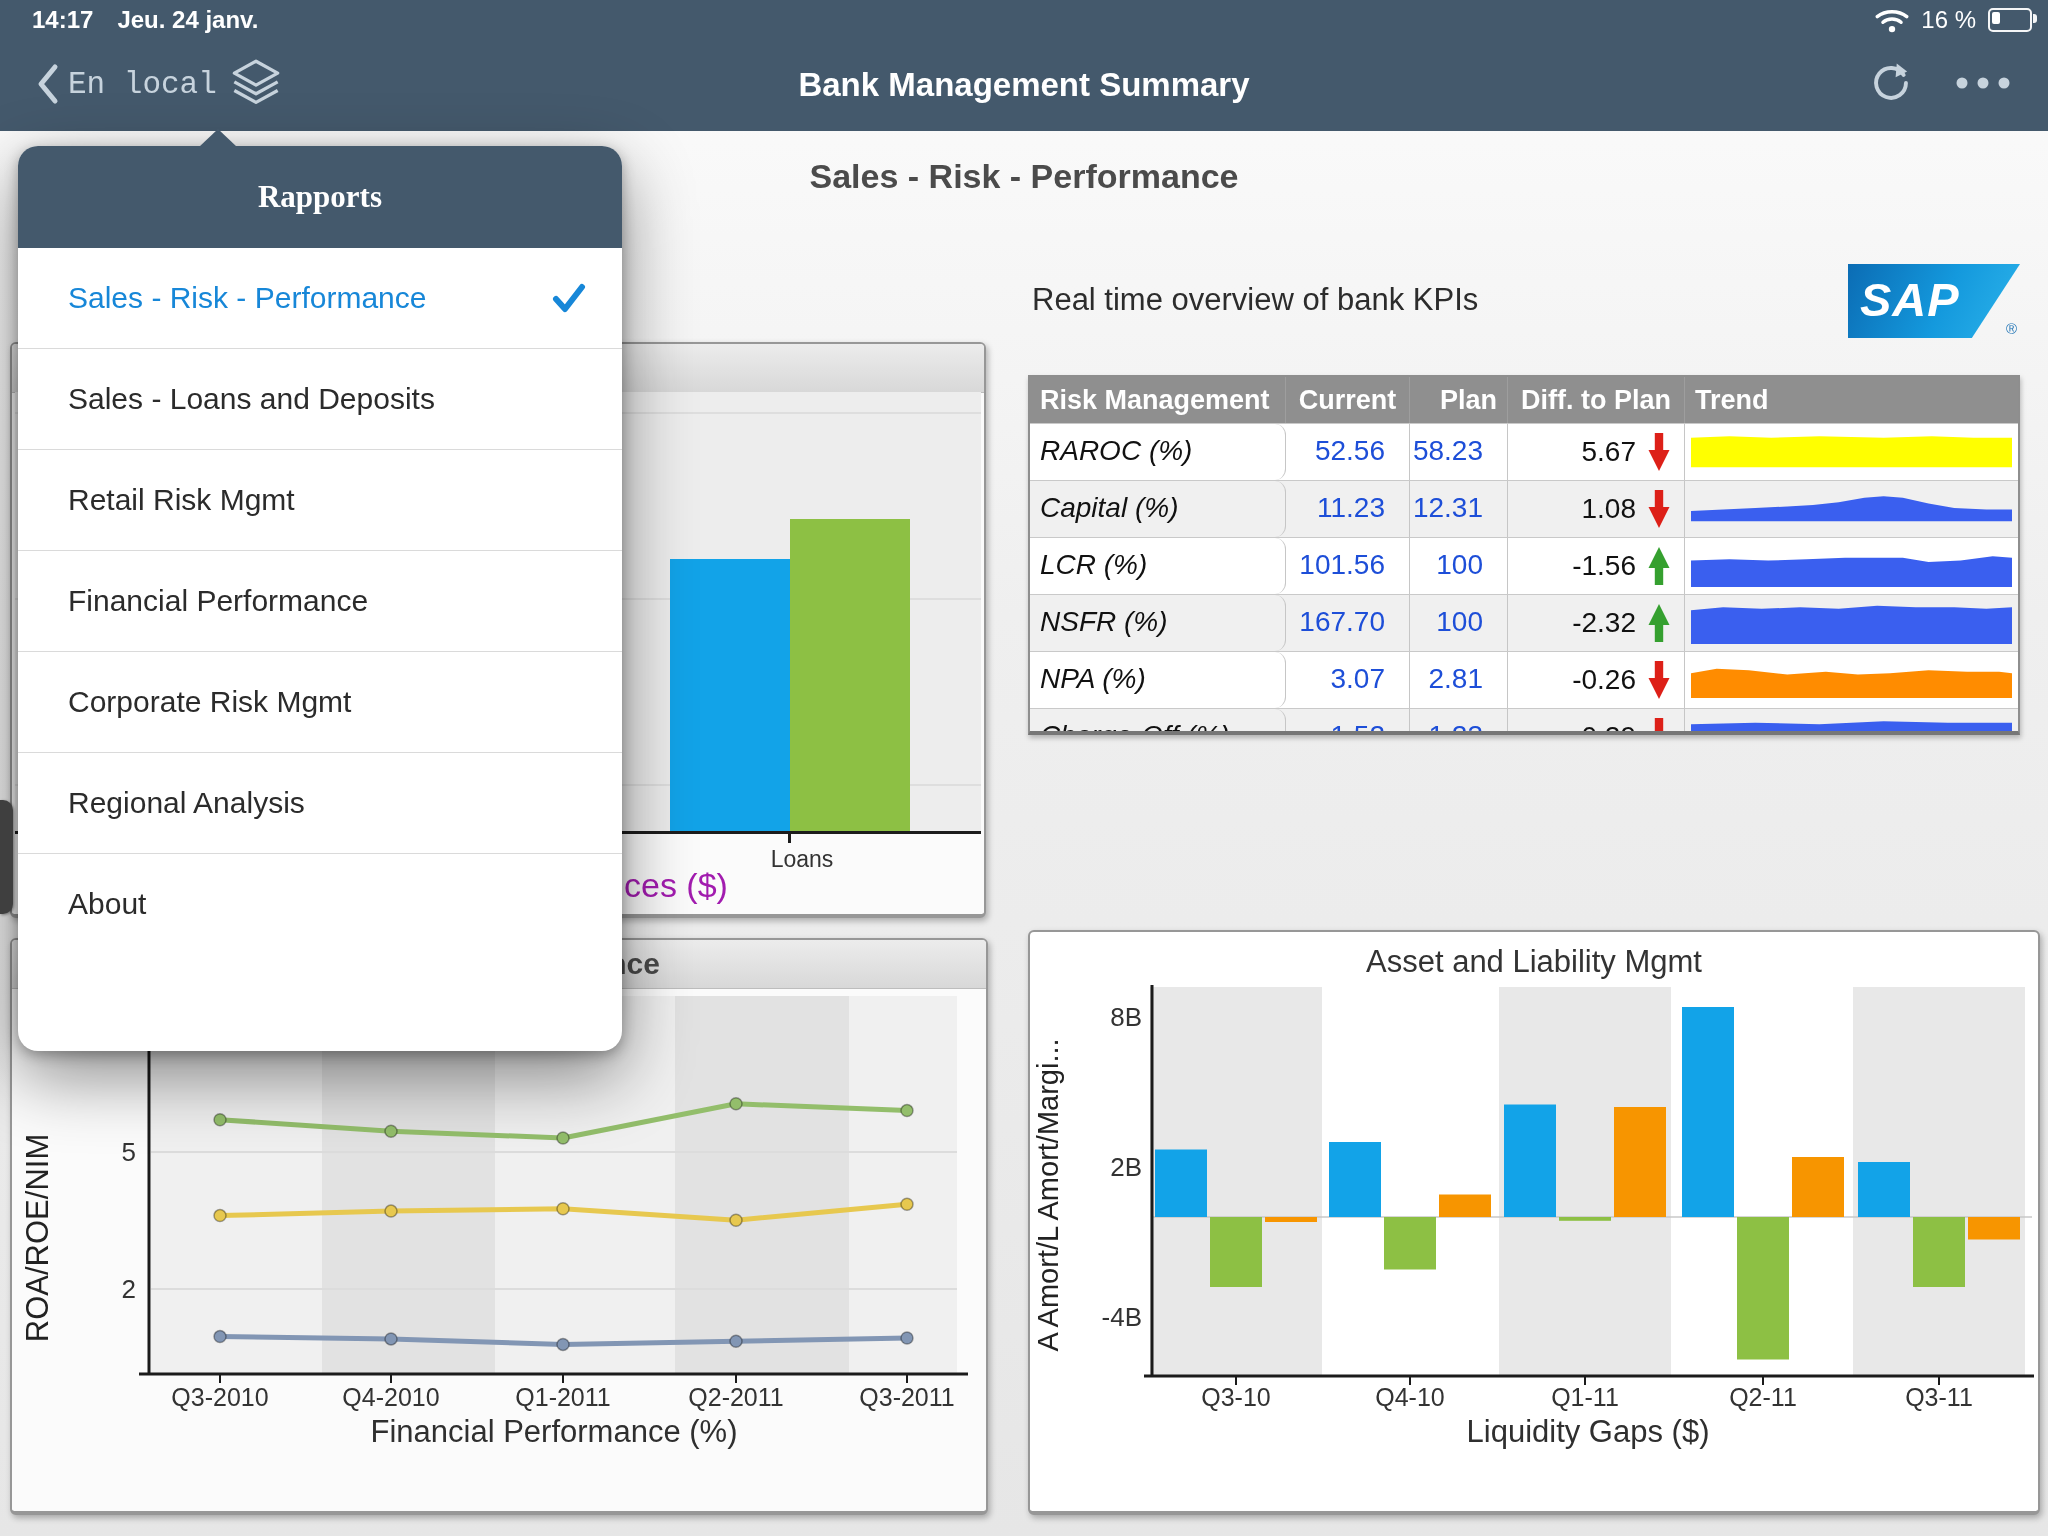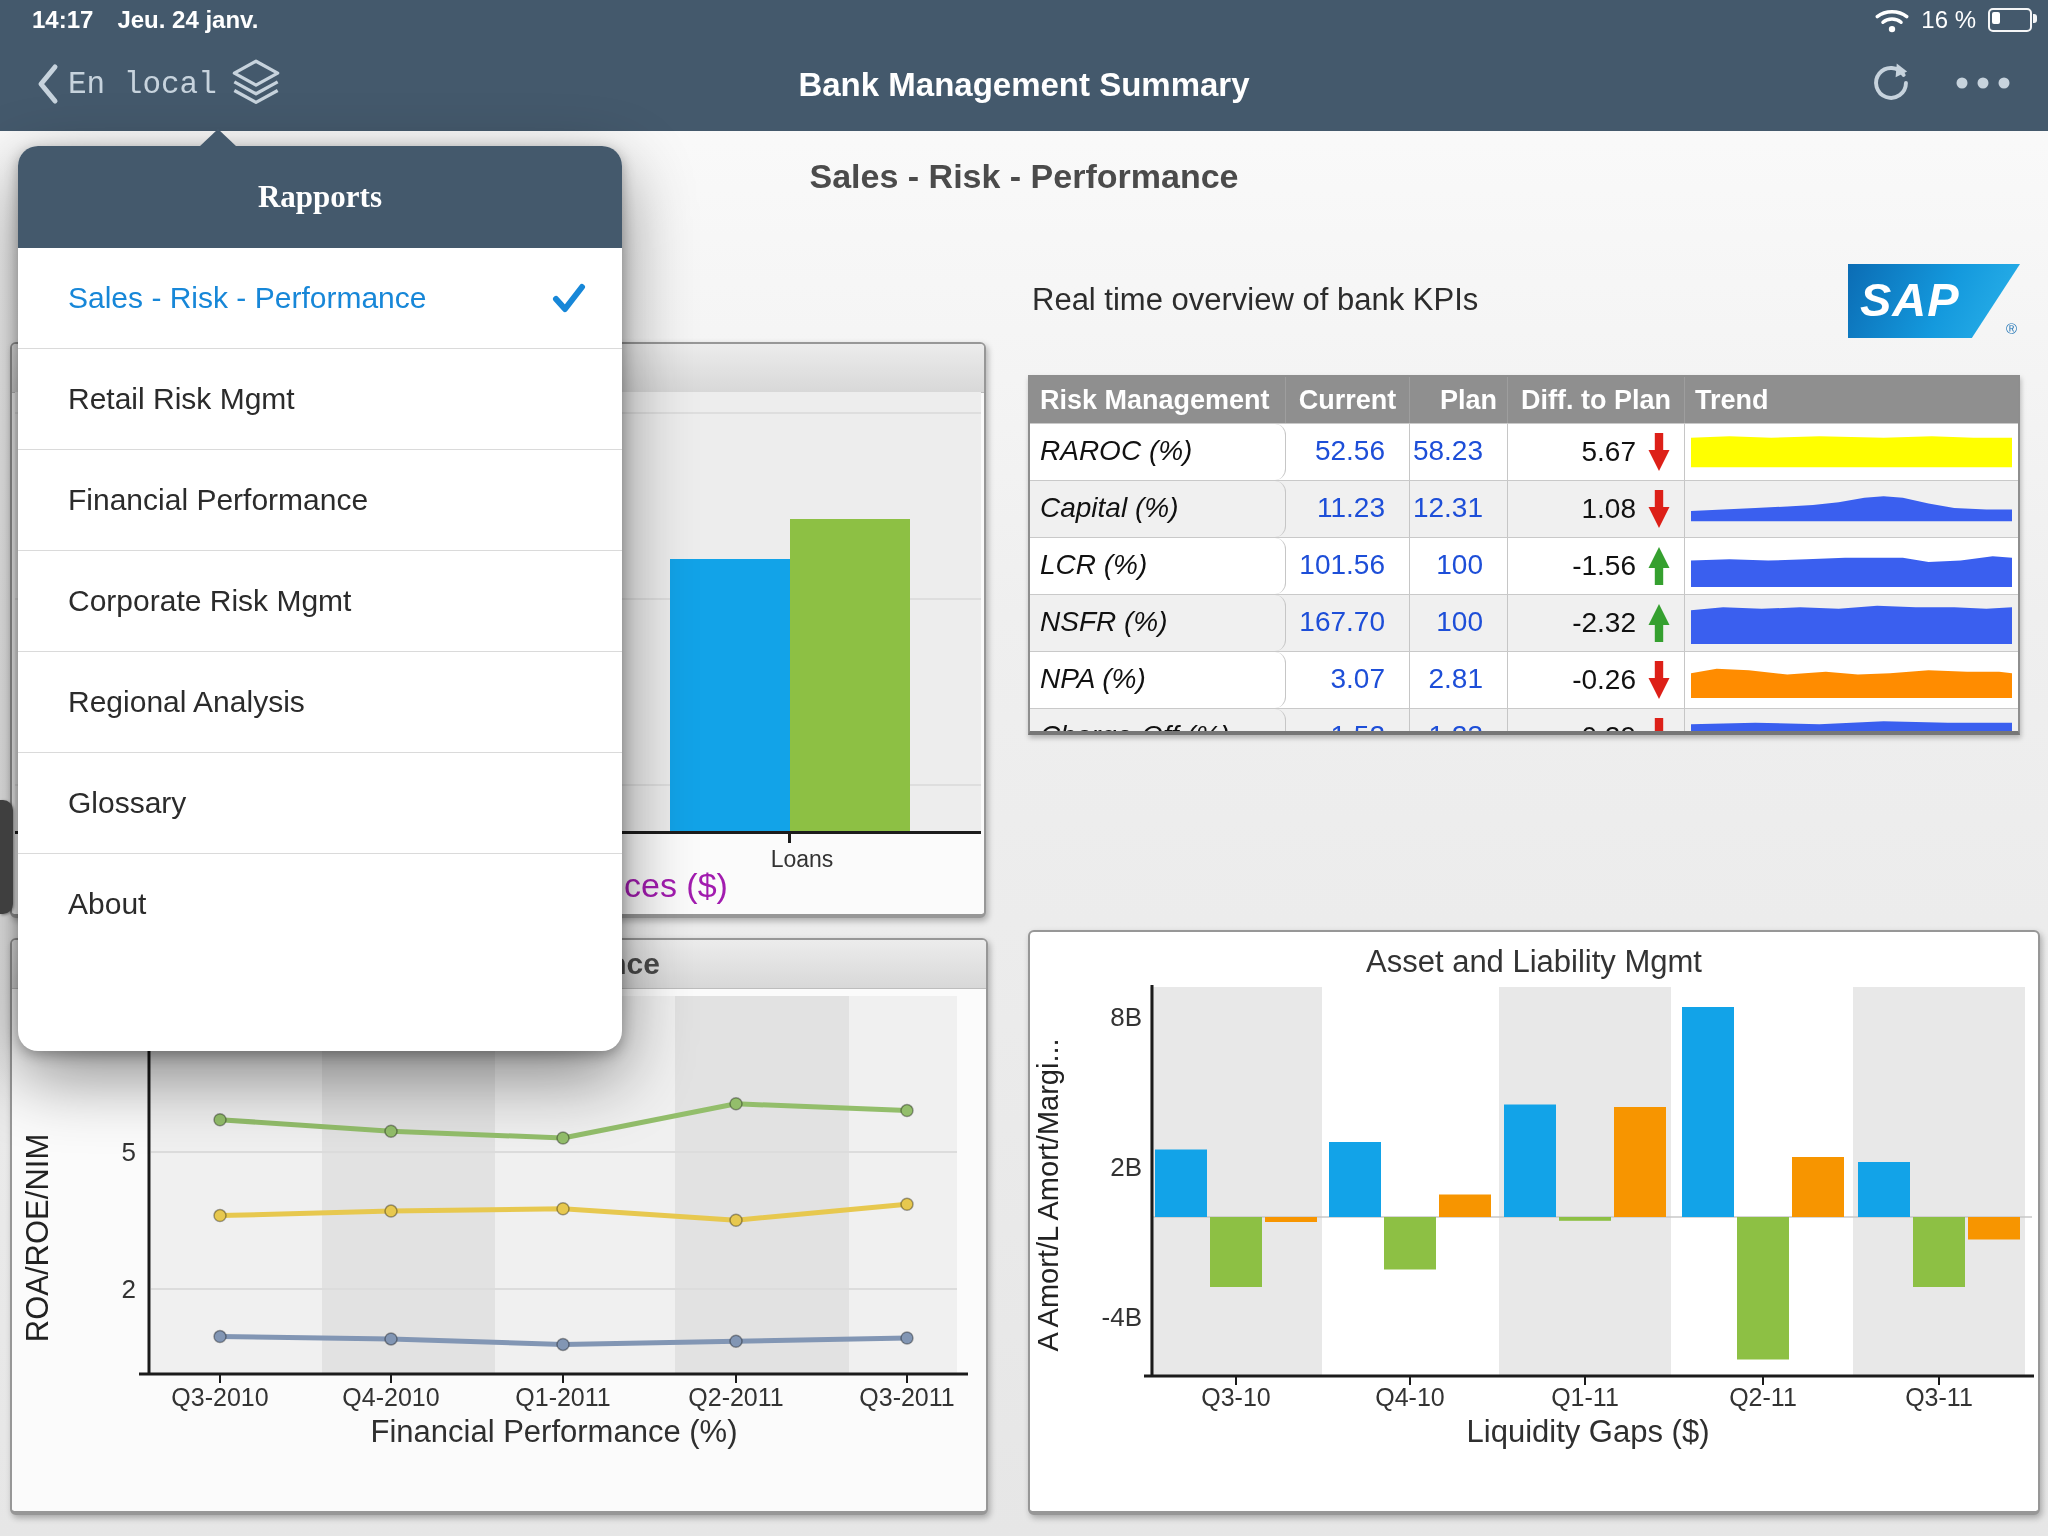--- a/index.html
+++ b/index.html
@@ -362,33 +362,33 @@
   <div class="popover">
     <div class="popover-header">Rapports</div>
     <div id="menu-list">
         <div class="menu-item selected">
           <span>Sales - Risk - Performance</span>
           <svg width="34" height="30" viewBox="0 0 34 30">
             <path d="M4 16 L13 26 L30 4" stroke="#1787D8" stroke-width="6" fill="none" stroke-linecap="round" stroke-linejoin="round"></path>
           </svg>
         </div>
         <div class="menu-item">
+          <span>Sales - Loans and Deposits</span>
+        </div>
+        <div class="menu-item">
           <span>Retail Risk Mgmt</span>
         </div>
         <div class="menu-item">
           <span>Financial Performance</span>
         </div>
         <div class="menu-item">
           <span>Corporate Risk Mgmt</span>
         </div>
         <div class="menu-item">
           <span>Regional Analysis</span>
-        </div>
-        <div class="menu-item">
-          <span>Glossary</span>
         </div>
         <div class="menu-item">
           <span>About</span>
         </div>
       </div>
   </div>
 
   <div class="edge-handle"></div>
 </div>
 

